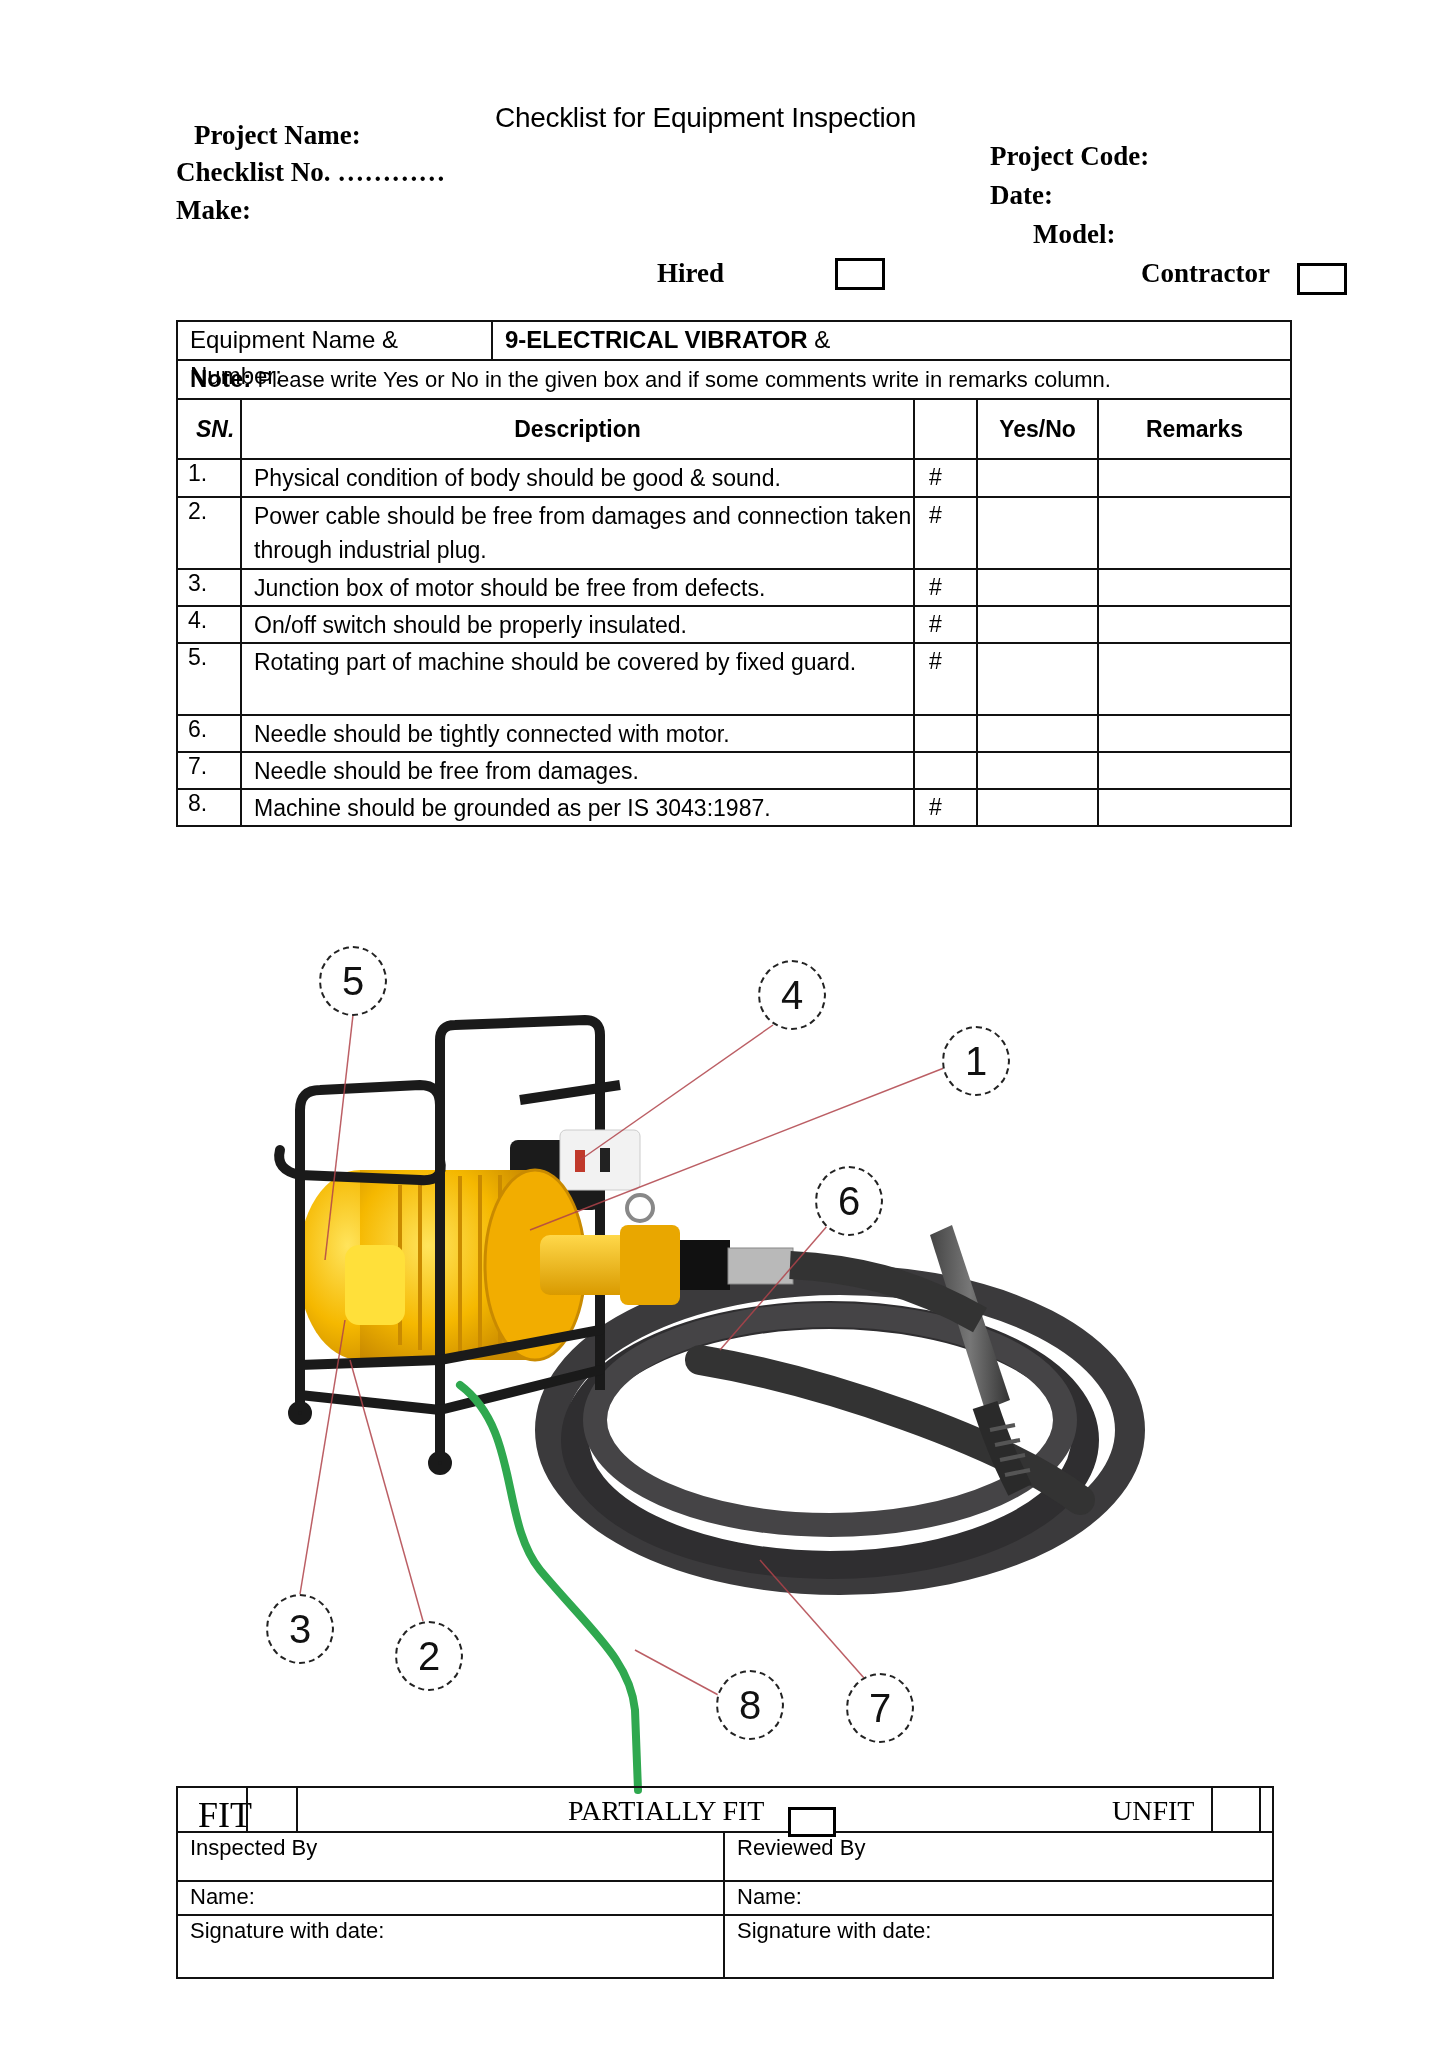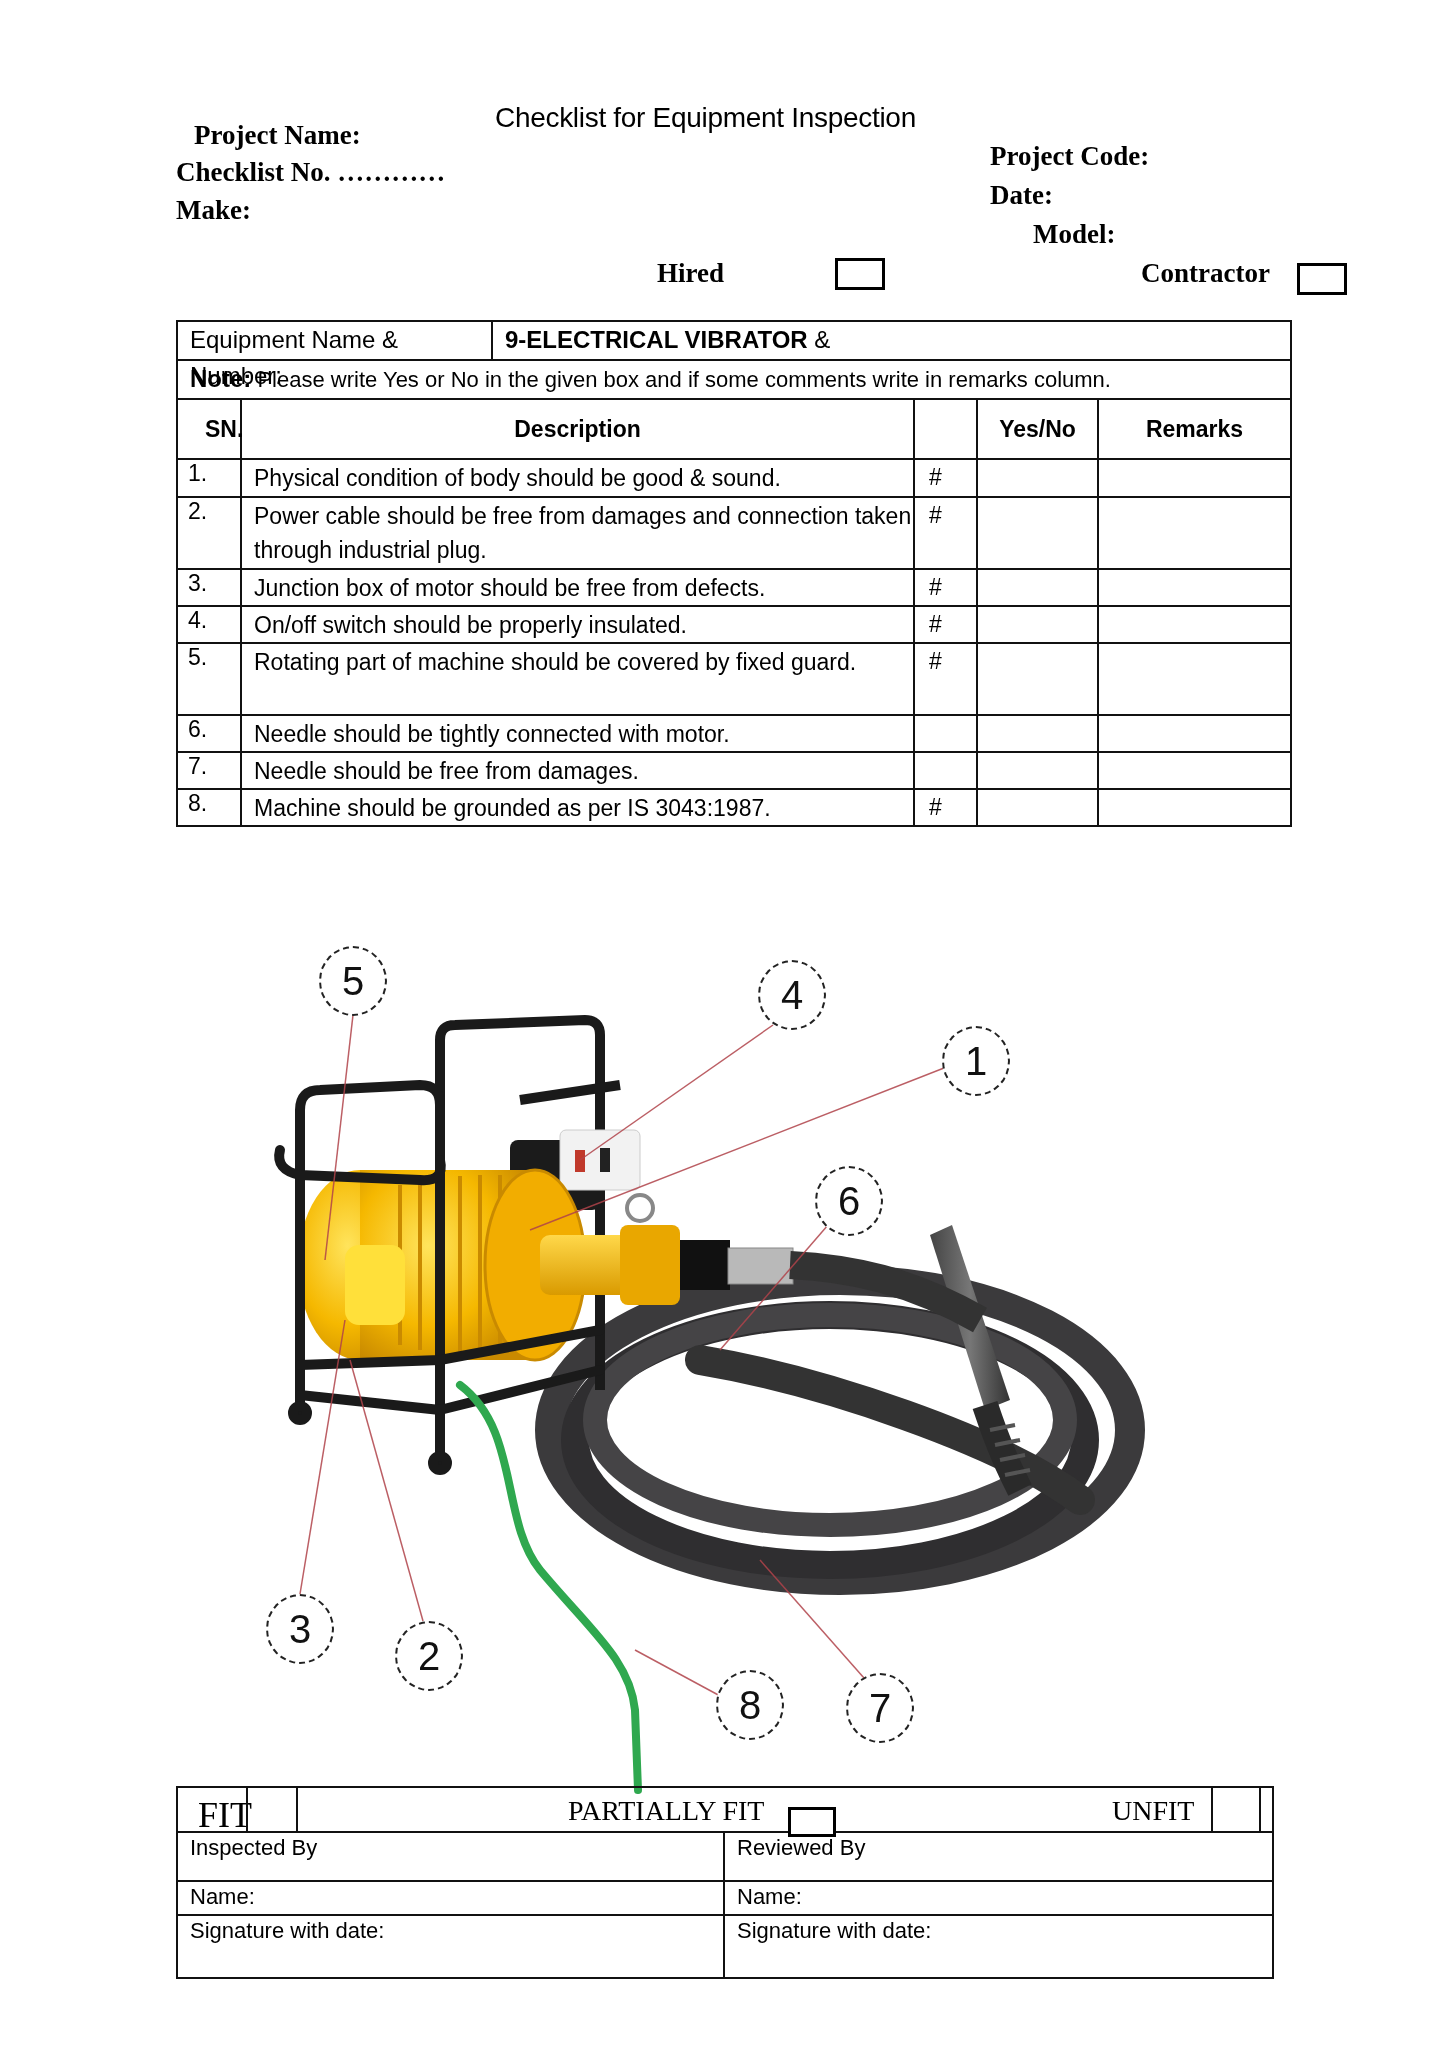--- a/index.html
+++ b/index.html
@@ -63,21 +63,21 @@
       </div>
     </td>
     <td colspan="3" style="border-left:none;"></td>
   </tr>
   <tr style="height:38px">
     <td colspan="5" style="line-height:36px; font-size:22px;">
       <b style="font-size:24px;">Note:</b><span> Please write Yes or No in the given box and if some comments write in remarks column.</span>
     </td>
   </tr>
   <tr style="height:60px">
-    <th style="padding-left:27px;">SN.</th>
+    <th style="padding-left:18px;font-style:italic;">SN.</th>
     <th class="center">Description</th>
     <th class="center"></th>
     <th class="center">Yes/No</th>
     <th class="center">Remarks</th>
   </tr>
 
   <tr style="height:38px">
     <td class="sn">1.</td>
     <td class="desc">Physical condition of body should be good &amp; sound.</td>
     <td class="hash">#</td>

